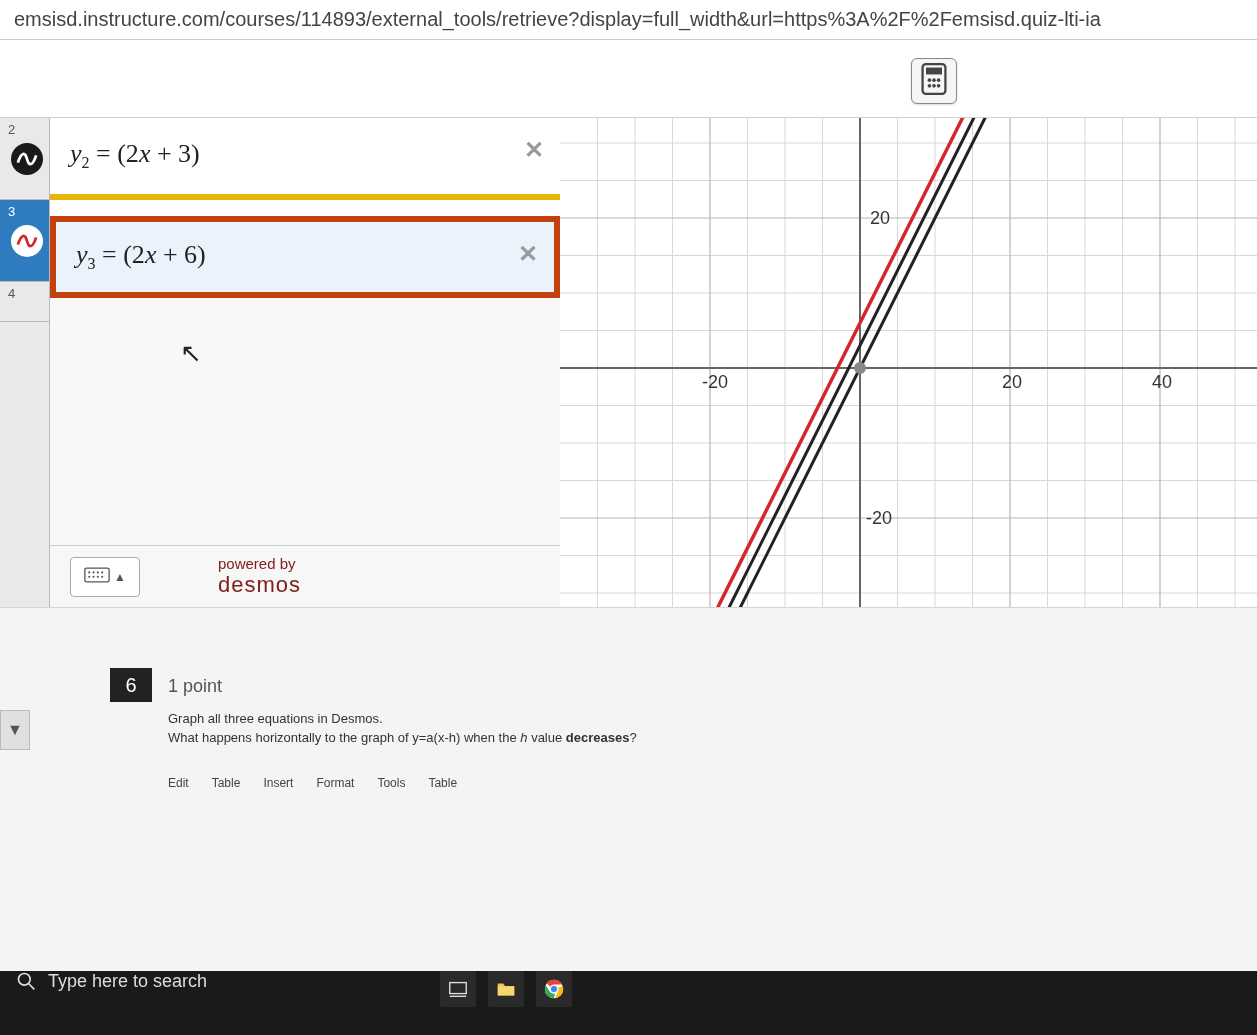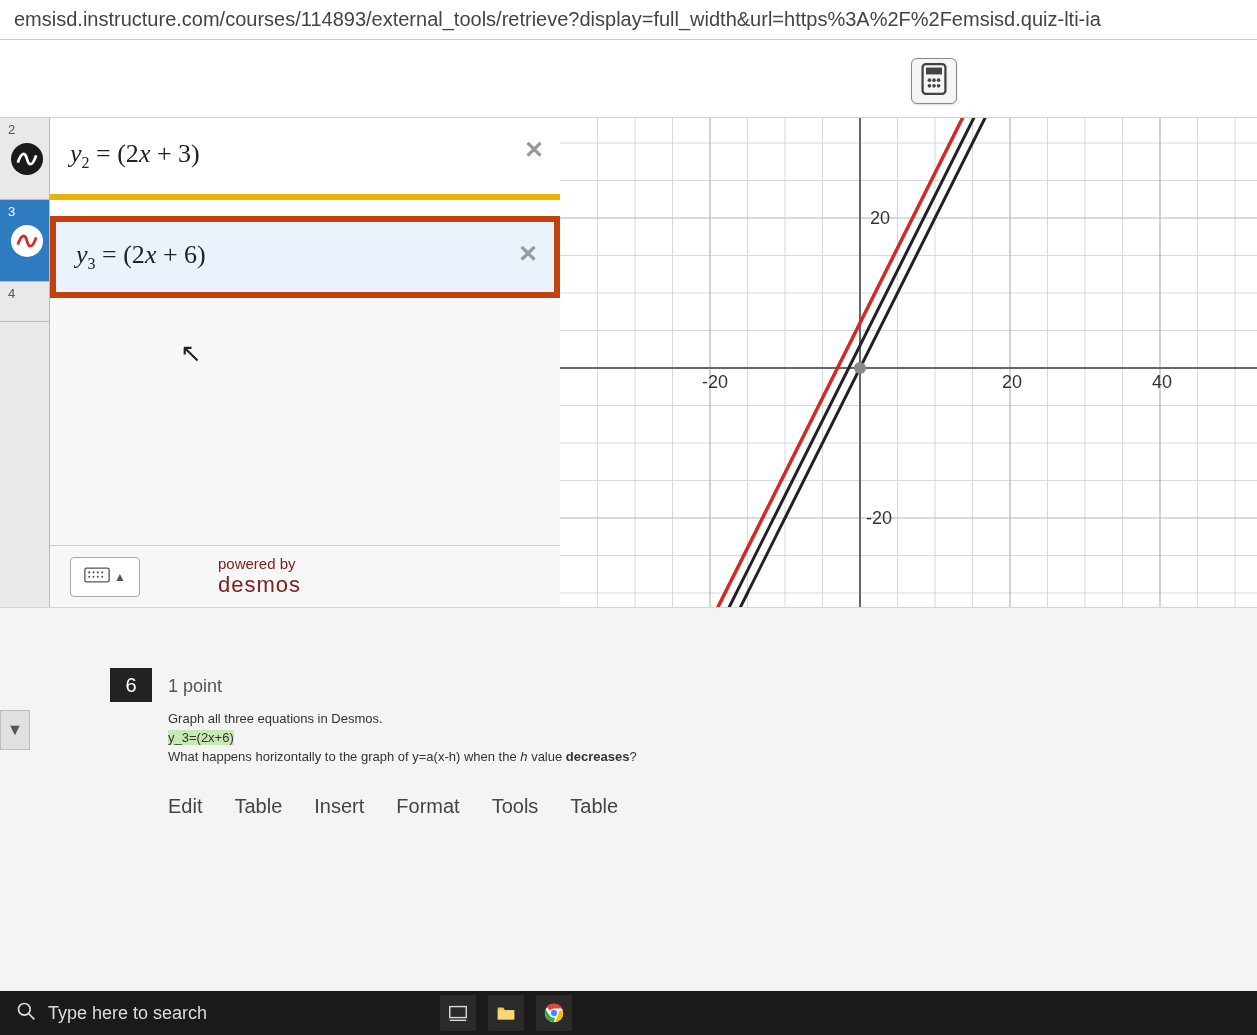--- a/index.html
+++ b/index.html
@@ -164,34 +164,33 @@
     font-size: 20px;
   }
   .q-pts { font-size: 18px; color: #555; }
   .q-body { font-size: 13px; color: #333; line-height: 1.45; padding-left: 58px; }
   .q-body .hl { background: #c7e9b4; }
   .q-body .it { font-style: italic; }
   .q-body strong { font-weight: bold; }
 
   .editor-menu {
     padding: 18px 0 14px 168px;
-    font-size: 20px;
+    font-size: 12px;
     color: #444;
     display: flex;
-    gap: 32px;
+    gap: 23px;
   }
   .editor-menu span { cursor: pointer; }
 
   .taskbar {
     position: absolute;
     bottom: 0; left: 0; right: 0;
-    height: 44px;
+    height: 64px;
     background: #1a1a1a;
     display: flex;
-    align-items: center;
     color: #ddd;
     padding-left: 16px;
     gap: 12px;
   }
   .taskbar .search-icon { font-size: 20px; }
   .taskbar .search-text { font-size: 18px; flex: 0 0 380px; }
   .tb-icon {
     width: 36px; height: 36px;
     display: flex; align-items: center; justify-content: center;
     background: #2a2a2a;
@@ -353,21 +352,20 @@
   </div>
 </div>
 
 <div class="question-block">
   <div class="q-head">
     <div class="q-num">6</div>
     <div class="q-pts">1 point</div>
   </div>
   <div class="q-body">
     <div>Graph all three equations in Desmos.</div>
-    <div><span class="hl">y_3=(2x+6)</span></div>
     <div>
       <span>What happens horizontally to the graph of y=a(x-h) when the </span><span class="it">h</span><span> value </span><strong>decreases</strong><span>?</span>
     </div>
   </div>
 </div>
 
 <div class="editor-menu">
   <span>Edit</span>
   <span>Table</span>
   <span>Insert</span>

